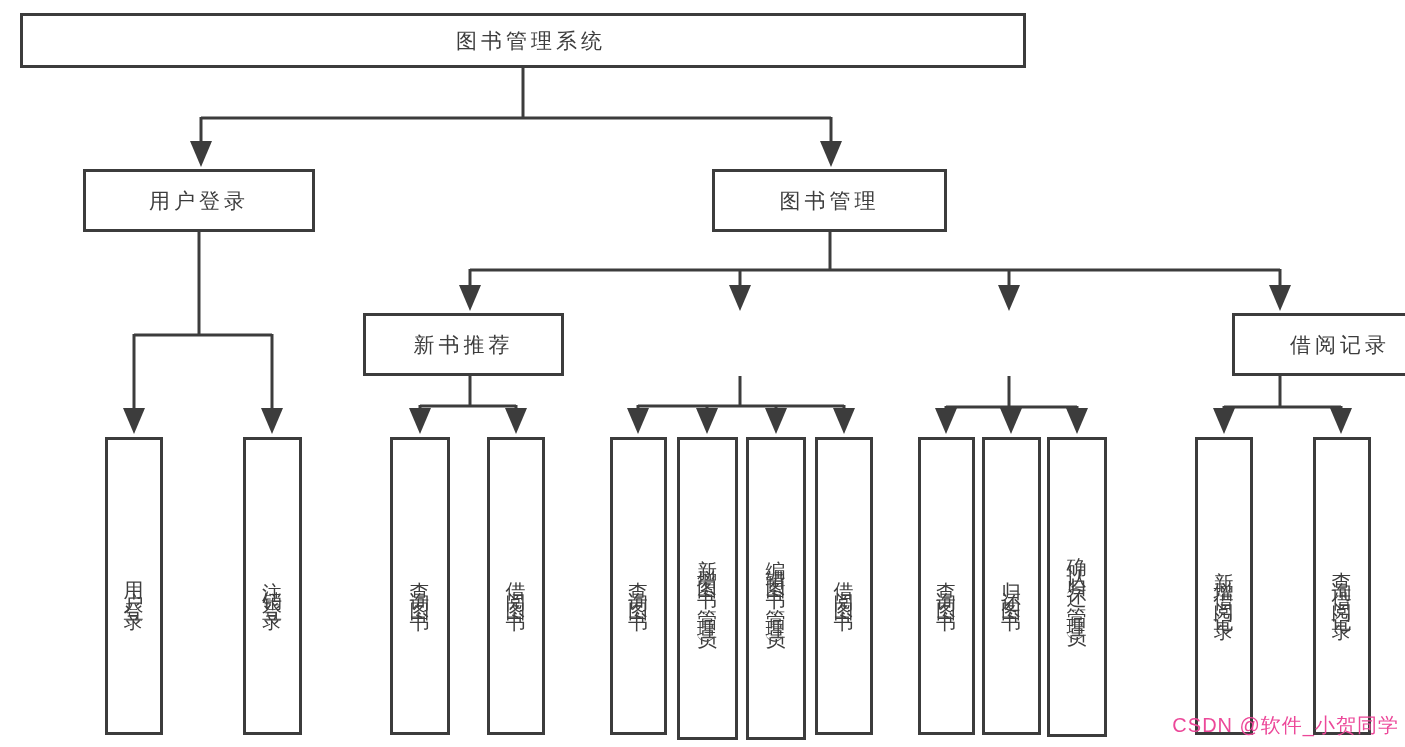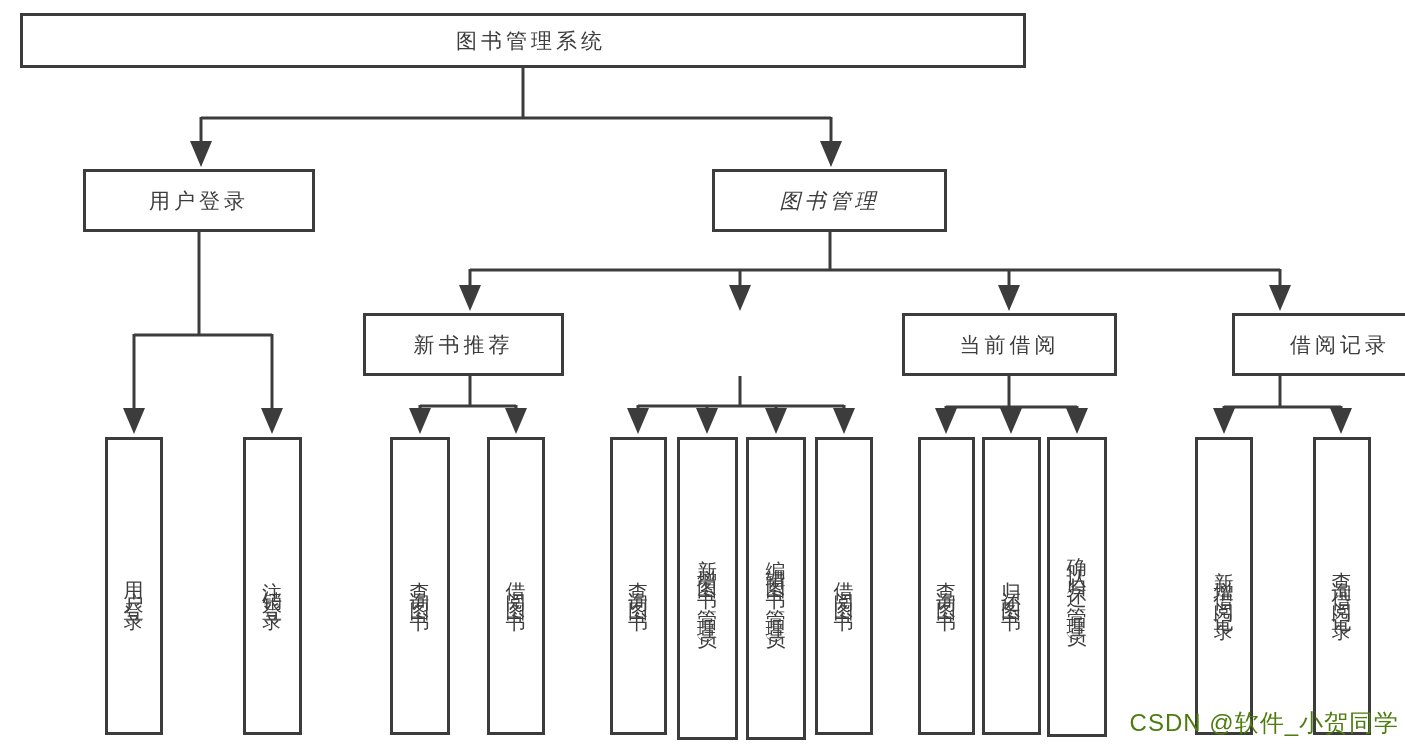--- a/index.html
+++ b/index.html
@@ -24,23 +24,23 @@
   .v-node span{
     writing-mode:vertical-rl;
     text-orientation:mixed;
     font-size:20px;
     letter-spacing:10px;
     line-height:1;
   }
   .watermark{
     position:absolute;
     right:6px;bottom:8px;
-    font-size:24px;
+    font-size:20px;
     letter-spacing:1px;
-    color:#4d7c0f;
+    color:#ec4899;
     z-index:3;
     white-space:nowrap;
   }
 </style>
 </head>
 <body>
 
 <div class="stage">
 
   <svg class="connectors" width="1405" height="747" viewBox="0 0 1405 747">
@@ -112,29 +112,26 @@
     </g>
   </svg>
 
   <div class="node h-node" style="left:20px;top:13px;width:1006px;height:55px;padding-left:16px;">
     <span>图书管理系统</span>
   </div>
 
   <div class="node h-node" style="left:83px;top:169px;width:232px;height:63px;">
     <span>用户登录</span>
   </div>
-  <div class="node h-node" style="left:712px;top:169px;width:235px;height:63px;font-style:italic;">
+  <div class="node h-node" style="left:712px;top:169px;width:235px;height:63px;">
     <span>图书管理</span>
   </div>
 
   <div class="node h-node" style="left:363px;top:313px;width:201px;height:63px;">
     <span>新书推荐</span>
-  </div>
-  <div class="node h-node" style="left:902px;top:313px;width:215px;height:63px;">
-    <span>当前借阅</span>
   </div>
   <div class="node h-node" style="left:1232px;top:313px;width:216px;height:63px;">
     <span>借阅记录</span>
   </div>
 
   <div class="node v-node" style="left:105px;top:437px;width:58px;height:298px;">
     <span>用户登录</span>
   </div>
   <div class="node v-node" style="left:243px;top:437px;width:59px;height:298px;">
     <span>注销登录</span>

